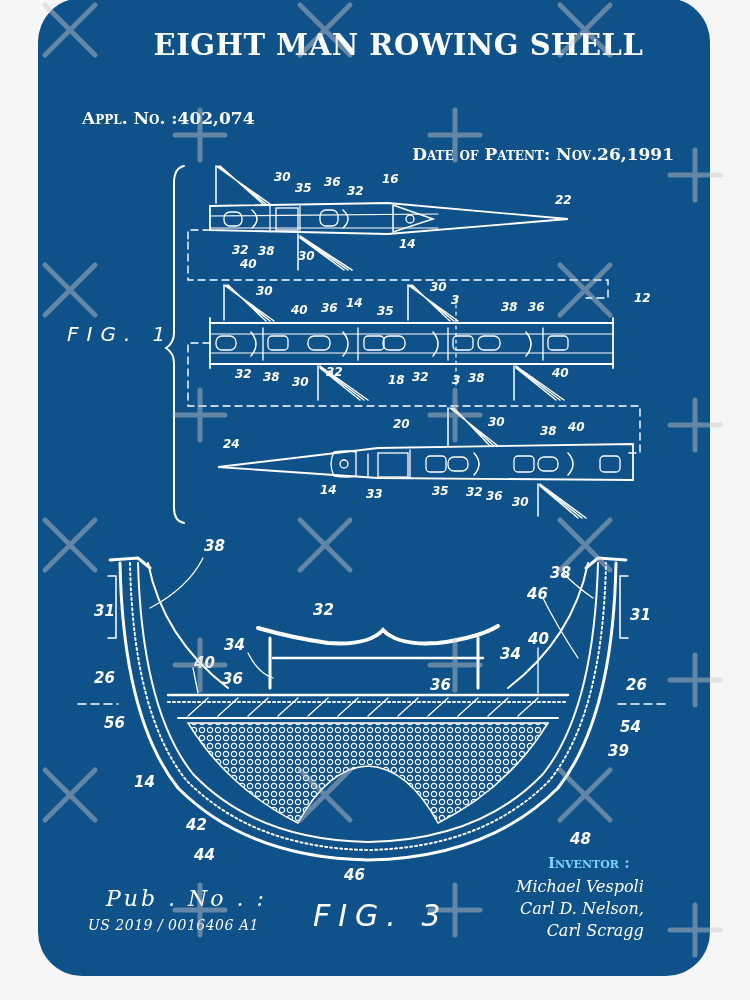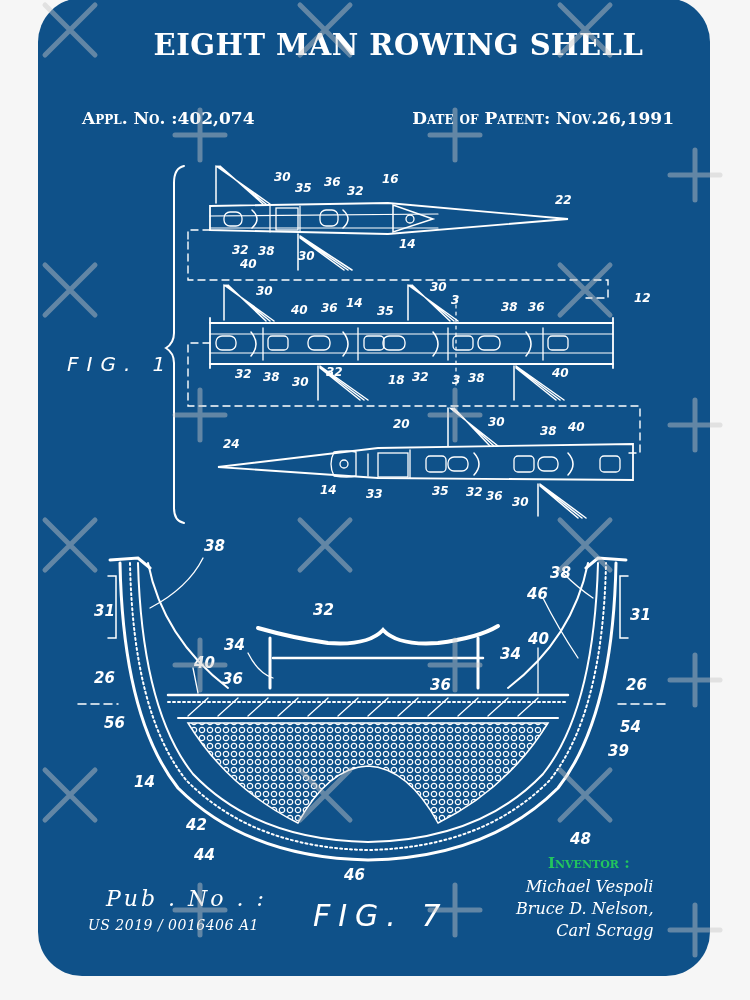--- a/index.html
+++ b/index.html
@@ -1,28 +1,28 @@
 <!DOCTYPE html>
 <html><head>
 <meta charset="utf-8">
 <style>
   html, body { margin:0; padding:0; }
   body { width:750px; height:1000px; background:#f6f6f6; position:relative; overflow:hidden; font-family:"DejaVu Serif", serif; }
   .card { position:absolute; left:38px; top:-2px; width:672px; height:978px; background:#0f5189; border-radius:44px; overflow:hidden; }
   .title { position:absolute; left:4px; width:713px; top:30px; text-align:center; color:#fff; font-family:"DejaVu Serif", serif; font-weight:bold; font-size:29px; letter-spacing:0.5px; }
   .meta { position:absolute; top:110px; color:#fff; font-family:"DejaVu Serif", serif; font-weight:bold; font-size:17px; font-variant:small-caps; }
   .meta.left { left:44px; }
-  .meta.right { right:36px; }
+  .meta.right { right:36px;margin-top:36px; }
   .fig-label { position:absolute; color:#fff; font-family:"DejaVu Sans", sans-serif; font-style:italic; letter-spacing:8px; }
-  .fig1 { left:29px; top:354px; font-size:20px; }
+  .fig1 { left:29px; top:324px; font-size:20px; }
   .fig3 { left:275px; top:900px; font-size:30px; }
   .pub { position:absolute; left:68px; top:888px; color:#fff; font-family:"DejaVu Serif", serif; font-style:italic; }
   .pub .pl { font-size:22px; letter-spacing:3px; }
   .pub .pn { font-size:14px; margin-top:6px; margin-left:-18px; letter-spacing:0.5px; }
-  .inventor { position:absolute; left:510px; top:856px; color:#22c55e; font-family:"DejaVu Serif", serif; font-weight:bold; font-variant:small-caps; font-size:15px; }
+  .inventor { position:absolute; left:510px; top:856px; color:#7dd3fc; font-family:"DejaVu Serif", serif; font-weight:bold; font-variant:small-caps; font-size:15px; }
   .names { position:absolute; left:478px; top:878px; color:#fff; font-family:"DejaVu Serif", serif; font-style:italic; font-size:16px; line-height:22px;text-align:right; }
   .names div { white-space:nowrap; }
   svg.draw { position:absolute; left:0; top:0; }
   .lbl { fill:#fff; font-family:"DejaVu Sans", sans-serif; font-style:italic; font-weight:bold; font-size:12px; }
   .lblb { fill:#fff; font-family:"DejaVu Sans", sans-serif; font-style:italic; font-weight:bold; font-size:15px; }
   .wm { position:absolute; left:0; top:0; pointer-events:none; }
 </style>
 </head>
 <body>
 
@@ -199,31 +199,31 @@
       <text class="lblb" x="582" y="734">54</text>
       <text class="lblb" x="570" y="758">39</text>
       <text class="lblb" x="148" y="832">42</text>
       <text class="lblb" x="156" y="862">44</text>
       <text class="lblb" x="306" y="882">46</text>
       <text class="lblb" x="532" y="846">48</text>
     </g>
   </svg>
 
   <div class="fig-label fig1">FIG. 1</div>
-  <div class="fig-label fig3">FIG. 7</div>
+  <div class="fig-label fig3">FIG. 3</div>
 
   <div class="pub">
     <div class="pl">Pub . No . :</div>
     <div class="pn">US 2019 / 0016406 A1</div>
   </div>
 
   <div class="inventor">Inventor :</div>
   <div class="names">
     <div>Michael Vespoli</div>
-    <div>Bruce D. Nelson,</div>
+    <div>Carl D. Nelson,</div>
     <div>Carl Scragg</div>
   </div>
 </div>
 
 <svg class="wm" width="750" height="1000">
   <g stroke="#c8c8c8" stroke-opacity="0.45" stroke-width="5" stroke-linecap="round">
     <path d="M45 5 L95 55 M95 5 L45 55"></path>
     <path d="M300 5 L350 55 M350 5 L300 55"></path>
     <path d="M560 5 L610 55 M610 5 L560 55"></path>
     <path d="M45 265 L95 315 M95 265 L45 315"></path>

